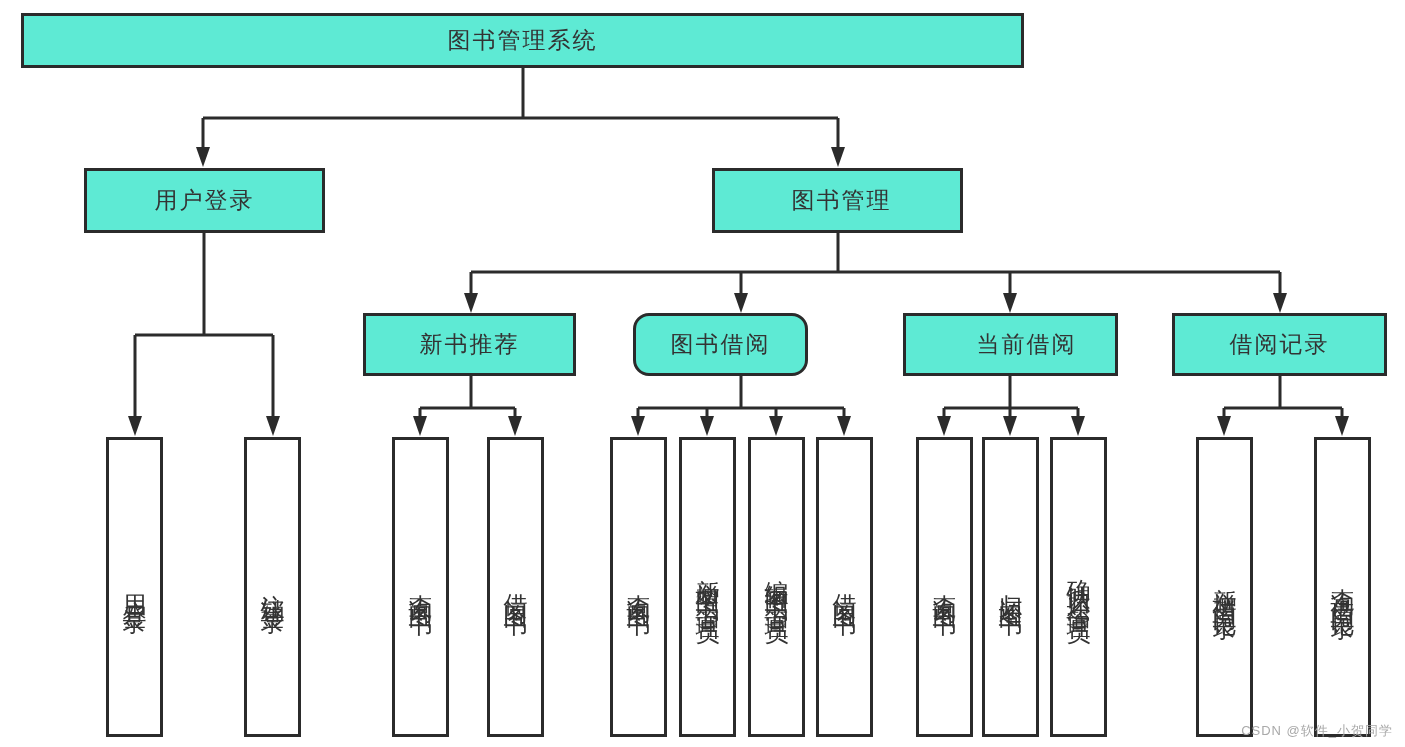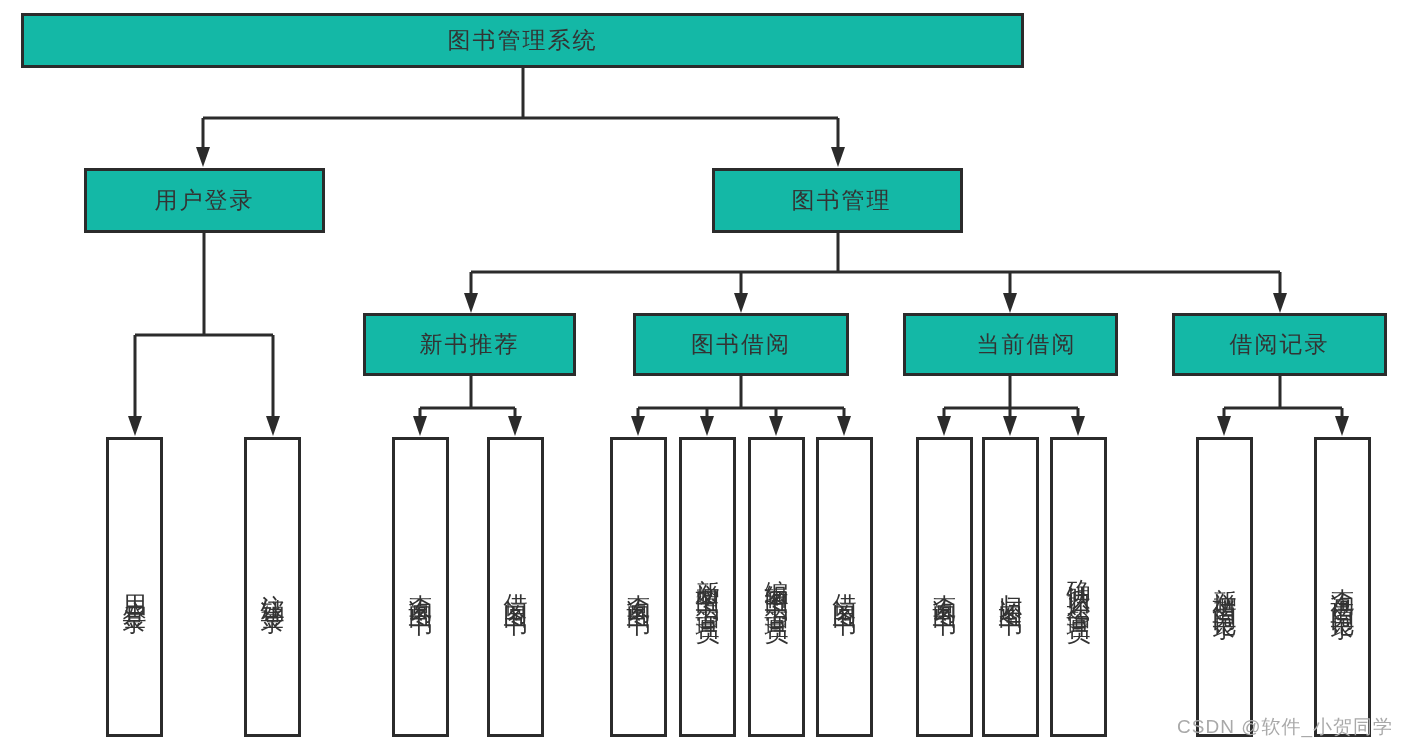--- a/index.html
+++ b/index.html
@@ -14,21 +14,21 @@
     overflow: hidden;
   }
 
   .connectors { position: absolute; left: 0; top: 0; width: 1405px; height: 747px; }
   .connectors path { stroke: var(--line, #2b2b2b); stroke-width: 3; fill: none; }
   .connectors polygon { fill: var(--line, #2b2b2b); stroke: none; }
 
   .node {
     position: absolute;
     border: 3px solid var(--line, #2b2b2b);
-    background: #14b8a6;
+    background: #5eead4;
     display: flex;
     align-items: center;
     justify-content: center;
     font-size: 23px;
     letter-spacing: 2px;
     color: var(--text, #333333);
     white-space: nowrap;
   }
 
   .leaf {
@@ -49,21 +49,21 @@
     letter-spacing: 6px;
     line-height: 1;
     color: var(--text, #333333);
     white-space: nowrap;
   }
 
   .watermark {
     position: absolute;
     right: 12px;
     bottom: 7px;
-    font-size: 19px;
+    font-size: 13px;
     letter-spacing: 1px;
     color: var(--watermark, #a9a9a9);
     z-index: 5;
     white-space: nowrap;
   }
 </style>
 </head>
 <body>
 
 <div class="canvas">
@@ -106,21 +106,21 @@
       <polygon points="1335,416 1349,416 1342,436"></polygon>
     </g>
   </svg>
 
   <div class="node" style="left:21px; top:13px; width:1003px; height:55px;">图书管理系统</div>
 
   <div class="node" style="left:84px; top:168px; width:241px; height:65px;">用户登录</div>
   <div class="node" style="left:712px; top:168px; width:251px; height:65px;padding-left:8px;">图书管理</div>
 
   <div class="node" style="left:363px; top:313px; width:213px; height:63px;">新书推荐</div>
-  <div class="node" style="left:633px; top:313px; width:216px; height:63px;">图书借阅</div>
+  <div class="node" style="left:633px; top:313px; width:175px; height:63px;border-radius:16px;">图书借阅</div>
   <div class="node" style="left:903px; top:313px; width:215px; height:63px;padding-left:32px;">当前借阅</div>
   <div class="node" style="left:1172px; top:313px; width:215px; height:63px;">借阅记录</div>
 
   <div class="leaf" style="left:106px;">
     <span class="vtext">用户登录</span>
   </div>
   <div class="leaf" style="left:244px;">
     <span class="vtext">注销登录</span>
   </div>
 

